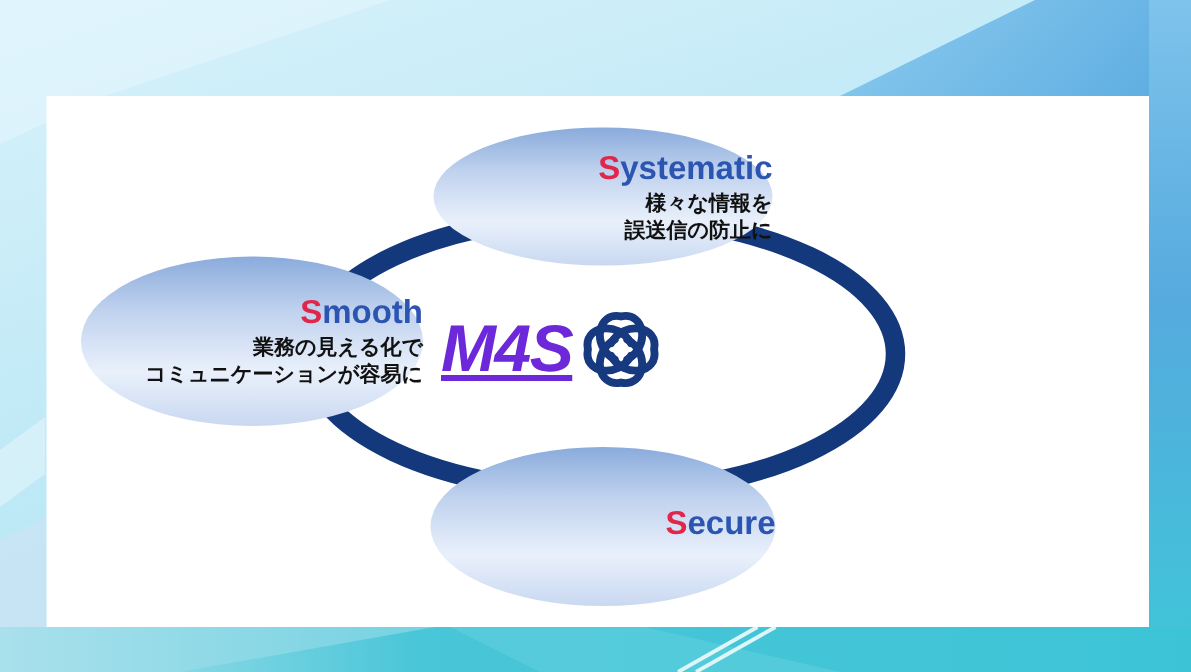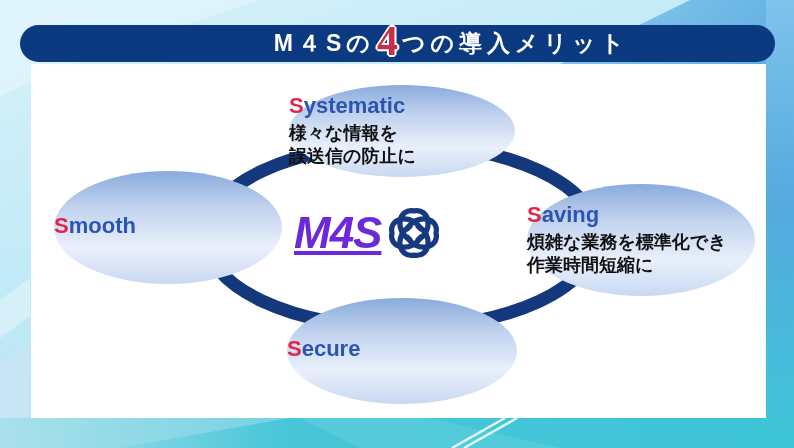--- a/index.html
+++ b/index.html
@@ -28,31 +28,31 @@
     font-family:"Liberation Serif","DejaVu Serif",serif;
     font-size:42px;font-weight:bold;color:#c52f48;line-height:0;
     margin:0 4px 0 2px;letter-spacing:0;
     text-shadow:-2px 0 0 #fff,2px 0 0 #fff,0 -2px 0 #fff,0 2px 0 #fff,
                 -1px -1px 0 #fff,1px -1px 0 #fff,-1px 1px 0 #fff,1px 1px 0 #fff;
     position:relative;top:-3px;
   }
   .oval{
     position:absolute;border-radius:50%;z-index:4;
     background:linear-gradient(180deg,#8aabdc 0%,#c0d2ee 32%,#e9f0fb 68%,#c9d8f1 100%);
-    display:flex;flex-direction:column;align-items:flex-start;justify-content:center;
+    display:flex;flex-direction:column;align-items:flex-end;justify-content:center;
     text-align:center;
   }
   .oval-systematic{left:289px;top:85px;width:226px;height:92px;}
   .oval-smooth{left:54px;top:171px;width:228px;height:113px;}
   .oval-saving{left:527px;top:184px;width:228px;height:112px;}
   .oval-secure{left:287px;top:298px;width:230px;height:106px;}
   .oval-heading{font-size:22px;font-weight:bold;line-height:1.1;margin-bottom:3px;}
   .oval-heading .initial{color:#e0274a;}
   .oval-heading .rest{color:#2c55b2;}
-  .oval-line{font-size:18px;font-weight:bold;color:#111;line-height:1.28;white-space:nowrap;}
+  .oval-line{font-size:14px;font-weight:bold;color:#111;line-height:1.28;white-space:nowrap;}
   .logo{
     position:absolute;left:294px;top:202px;z-index:5;
     display:flex;align-items:center;
   }
   .logo-text{
     font-size:44px;font-weight:bold;font-style:italic;color:#6d28d9;
     letter-spacing:-1px;line-height:1;padding-right:2px;text-decoration:underline;
   }
   .logo-icon{width:62px;height:62px;}
 </style>
@@ -95,49 +95,37 @@
     <line x1="505" y1="418" x2="452" y2="448" stroke="#dff6f9" stroke-width="2.5"></line>
     <line x1="517" y1="418" x2="464" y2="448" stroke="#dff6f9" stroke-width="2.5"></line>
   </svg>
 
   <div class="panel"></div>
 
   <svg class="ring-layer" width="794" height="448" viewBox="0 0 794 448">
     <ellipse cx="401" cy="236" rx="196" ry="92" fill="none" stroke="#14387c" stroke-width="13"></ellipse>
   </svg>
 
-  <div class="title-bar">
-    <div class="title-text">
-      <span>M４Sの</span>
-      <span class="title-big-num">4</span>
-      <span>つの導入メリット</span>
-    </div>
-  </div>
 
   <div class="oval oval-systematic">
     <div class="oval-heading">
       <span class="initial">S</span><span class="rest">ystematic</span>
     </div>
     <div class="oval-line">様々な情報を</div>
     <div class="oval-line">誤送信の防止に</div>
   </div>
 
   <div class="oval oval-smooth">
     <div class="oval-heading">
       <span class="initial">S</span><span class="rest">mooth</span>
     </div>
+    <div class="oval-line">業務の見える化で</div>
+    <div class="oval-line">コミュニケーションが容易に</div>
   </div>
 
-  <div class="oval oval-saving">
-    <div class="oval-heading">
-      <span class="initial">S</span><span class="rest">aving</span>
-    </div>
-    <div class="oval-line">煩雑な業務を標準化でき</div>
-    <div class="oval-line">作業時間短縮に</div>
-  </div>
 
   <div class="oval oval-secure">
     <div class="oval-heading">
       <span class="initial">S</span><span class="rest">ecure</span>
     </div>
   </div>
 
   <div class="logo">
     <span class="logo-text">M4S</span>
     <svg class="logo-icon" viewBox="-33 -33 66 66">

